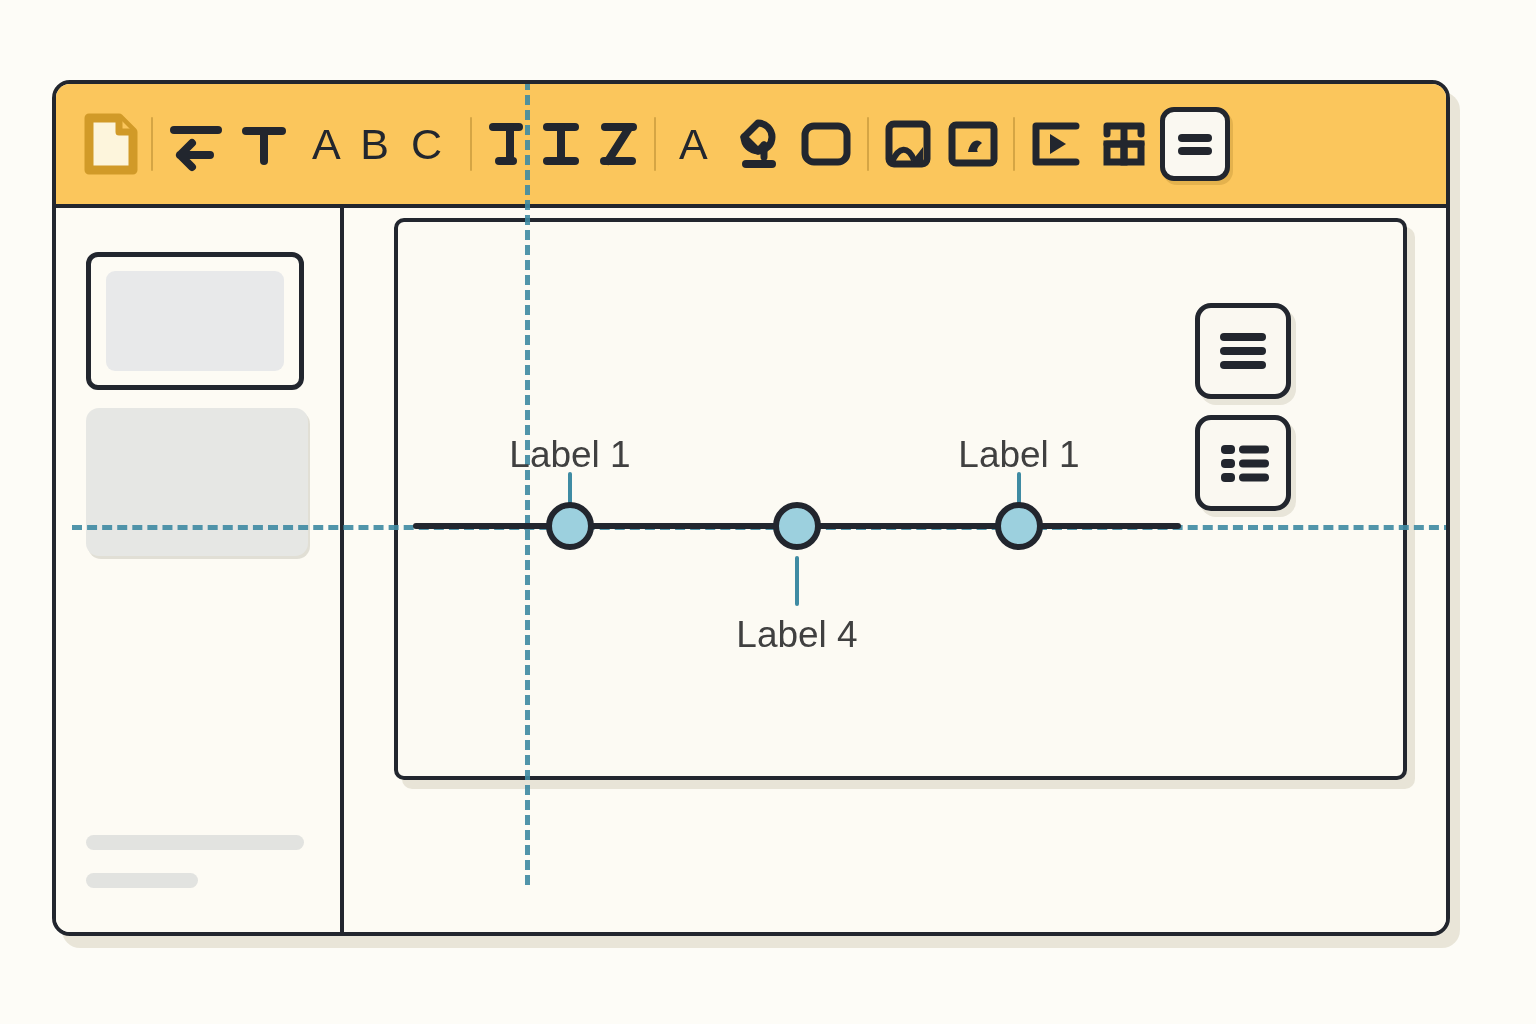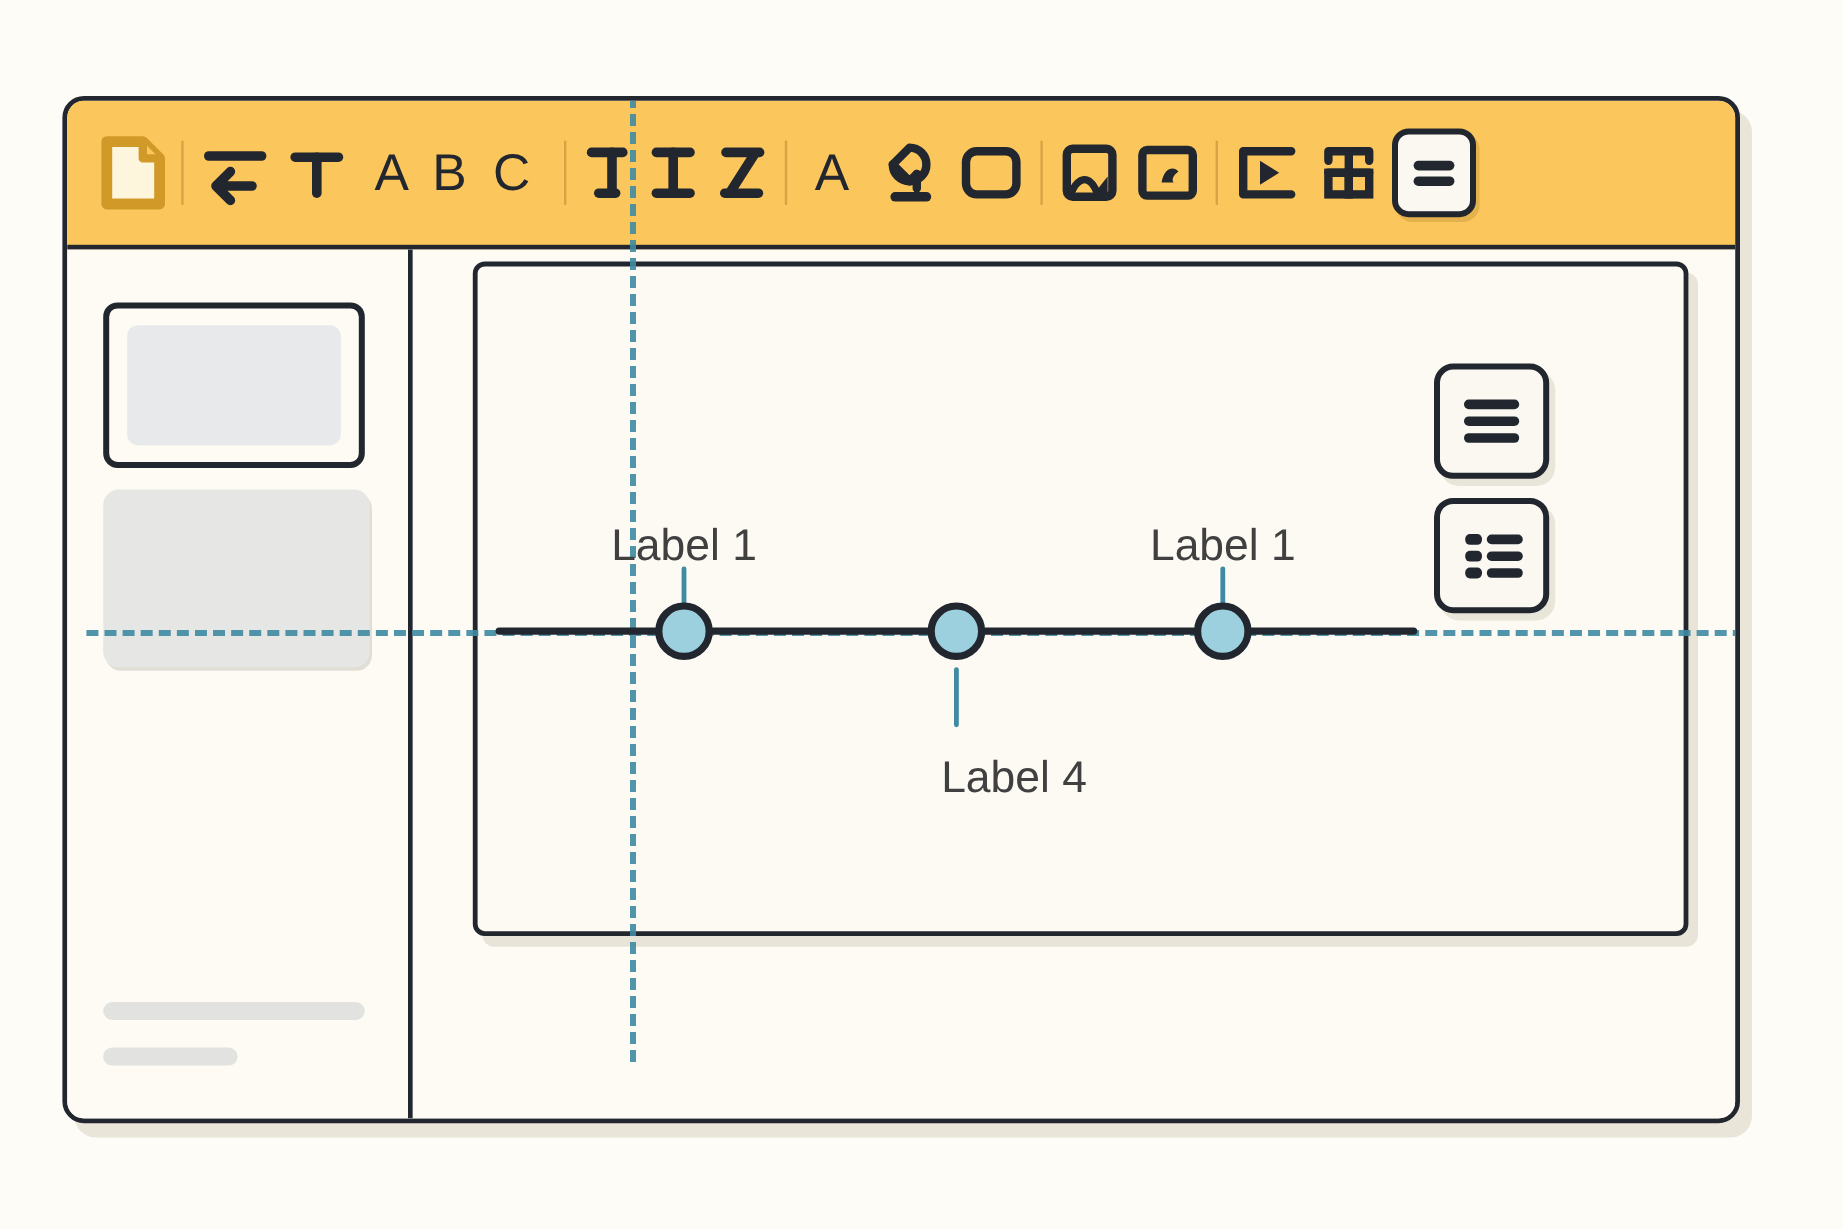--- a/index.html
+++ b/index.html
@@ -279,21 +279,21 @@
 
         <div>
           <div class="tl-line"></div>
 
           <div class="tl-label" style="left:226px; top:268px; transform:translate(-50%,-100%);">Label 1</div>
           <div class="connector" style="left:226px; top:264px; height:50px;"></div>
           <div class="node" style="left:226px; top:318px;"></div>
 
           <div class="node" style="left:453px; top:318px;"></div>
           <div class="connector" style="left:453px; top:348px; height:50px;"></div>
-          <div class="tl-label" style="left:453px; top:419px;margin-left:48px;">Label 4</div>
+          <div class="tl-label" style="left:453px; top:406px;">Label 4</div>
 
           <div class="tl-label" style="left:675px; top:268px; transform:translate(-50%,-100%);">Label 1</div>
           <div class="connector" style="left:675px; top:264px; height:50px;"></div>
           <div class="node" style="left:675px; top:318px;"></div>
         </div>
 
         <div class="panel-btns">
           <div class="panel-btn" title="Outline View">
             <svg width="58" height="46" viewBox="0 0 58 46">
               <path d="M10 9 h38" stroke="#22262e" stroke-width="8" stroke-linecap="round"></path>

